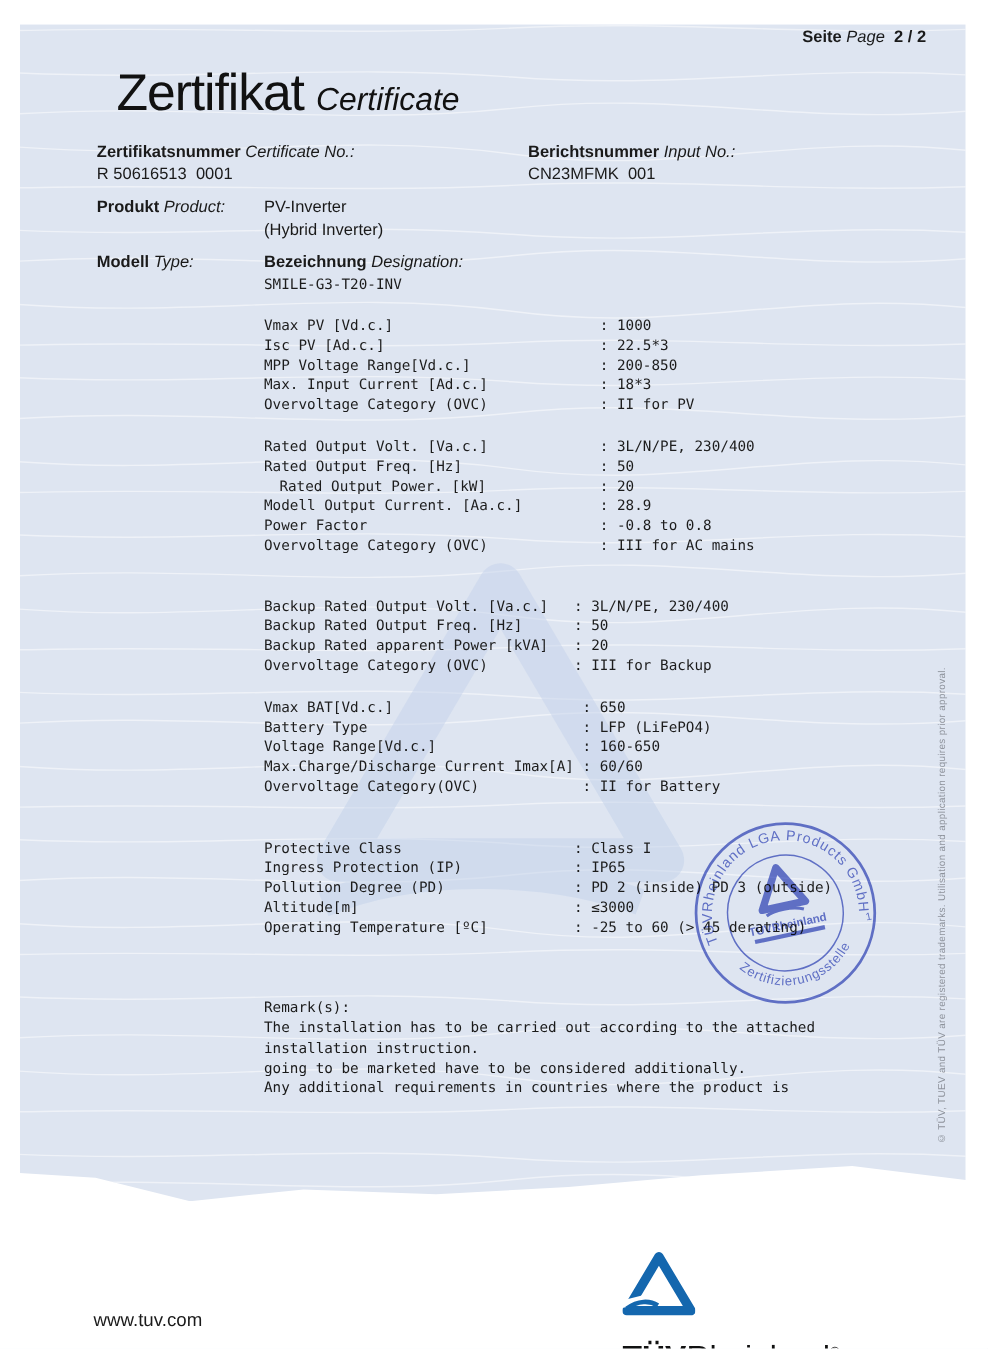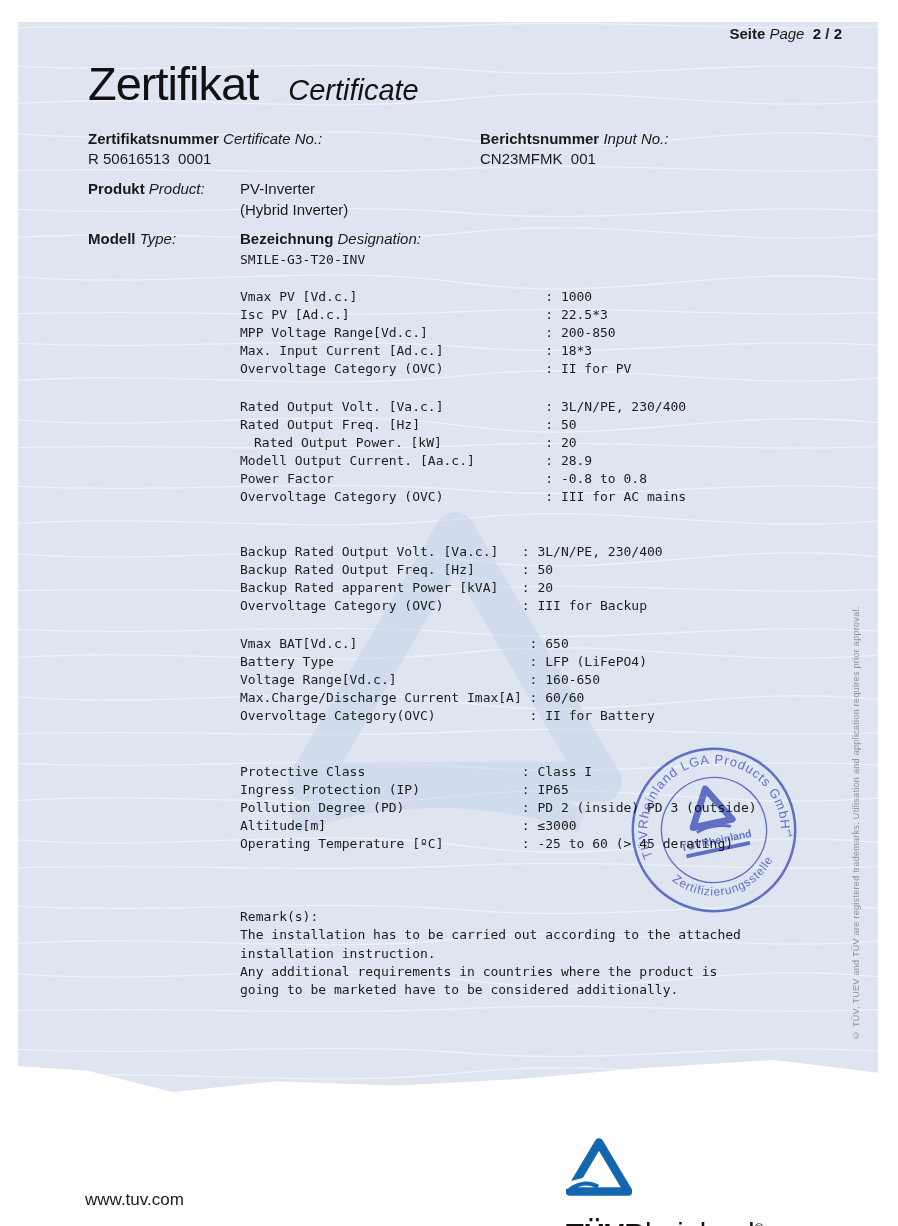--- a/index.html
+++ b/index.html
@@ -15,21 +15,21 @@
   #guilloche { position:absolute; left:0; top:0; width:860px; height:1070px; }
   #guilloche path { fill:none; stroke:#ffffff; stroke-opacity:.5; stroke-width:1.3px; }
 
   .abs { position:absolute; }
 
   
   .seite { top:25px; right:56px; font-size:15px; white-space:pre; }
   .seite .de { font-weight:700; }
   .seite .en { font-style:italic; }
 
-  .title-row { left:88px; top:56px; display:flex; align-items:baseline; gap:30px; }
+  .title-row { left:106px; top:56px; display:flex; align-items:baseline; gap:11px; }
   .title-main { font-size:47px; letter-spacing:-1px; color:#111; }
   .title-sub  { font-size:29px; font-style:italic; color:#111; }
 
   .de { font-weight:700; }
   .en { font-style:italic; }
   .lbl-line { font-size:15px; white-space:pre; }
   .val-line { font-size:15px; white-space:pre; margin-top:3px; }
 
   .mono { font-family:"DejaVu Sans Mono", monospace; font-size:13px; color:#1c1c1c; white-space:pre; }
 
@@ -178,21 +178,21 @@
         <div class="spec-row"><span class="spec-label" style="width: 36ch;">Protective Class</span><span class="spec-value">: Class I</span></div>
         <div class="spec-row"><span class="spec-label" style="width: 36ch;">Ingress Protection (IP)</span><span class="spec-value">: IP65</span></div>
         <div class="spec-row"><span class="spec-label" style="width: 36ch;">Pollution Degree (PD)</span><span class="spec-value">: PD 2 (inside) PD 3 (outside)</span></div>
         <div class="spec-row"><span class="spec-label" style="width: 36ch;">Altitude[m]</span><span class="spec-value">: ≤3000</span></div>
         <div class="spec-row"><span class="spec-label" style="width: 36ch;">Operating Temperature [ºC]</span><span class="spec-value">: -25 to 60 (&gt; 45 derating)</span></div>
       </div>
     </div>
 
   <div id="remarks" class="abs z1">
     <div>Remark(s):</div>
-    <div id="remark-lines"><div>The installation has to be carried out according to the attached</div><div>installation instruction.</div><div>Any additional requirements in countries where the product is</div><div>going to be marketed have to be considered additionally.</div></div>
+    <div id="remark-lines"><div>The installation has to be carried out according to the attached</div><div>installation instruction.</div><div>going to be marketed have to be considered additionally.</div><div>Any additional requirements in countries where the product is</div></div>
   </div>
 
   <svg id="stamp-wrap" class="abs" viewBox="0 0 180 180" xmlns="http://www.w3.org/2000/svg">
     <defs>
       <path id="arcTop" d="M 24 114 A 70 70 0 1 1 156 114"></path>
       <path id="arcBot" d="M 27.5 119 A 69 69 0 0 0 152.5 119"></path>
     </defs>
     <g fill="none" stroke="#4d5fc6">
       <circle cx="90" cy="90" r="85" stroke-width="2.6"></circle>
       <circle cx="90" cy="90" r="55" stroke-width="1.4"></circle>

